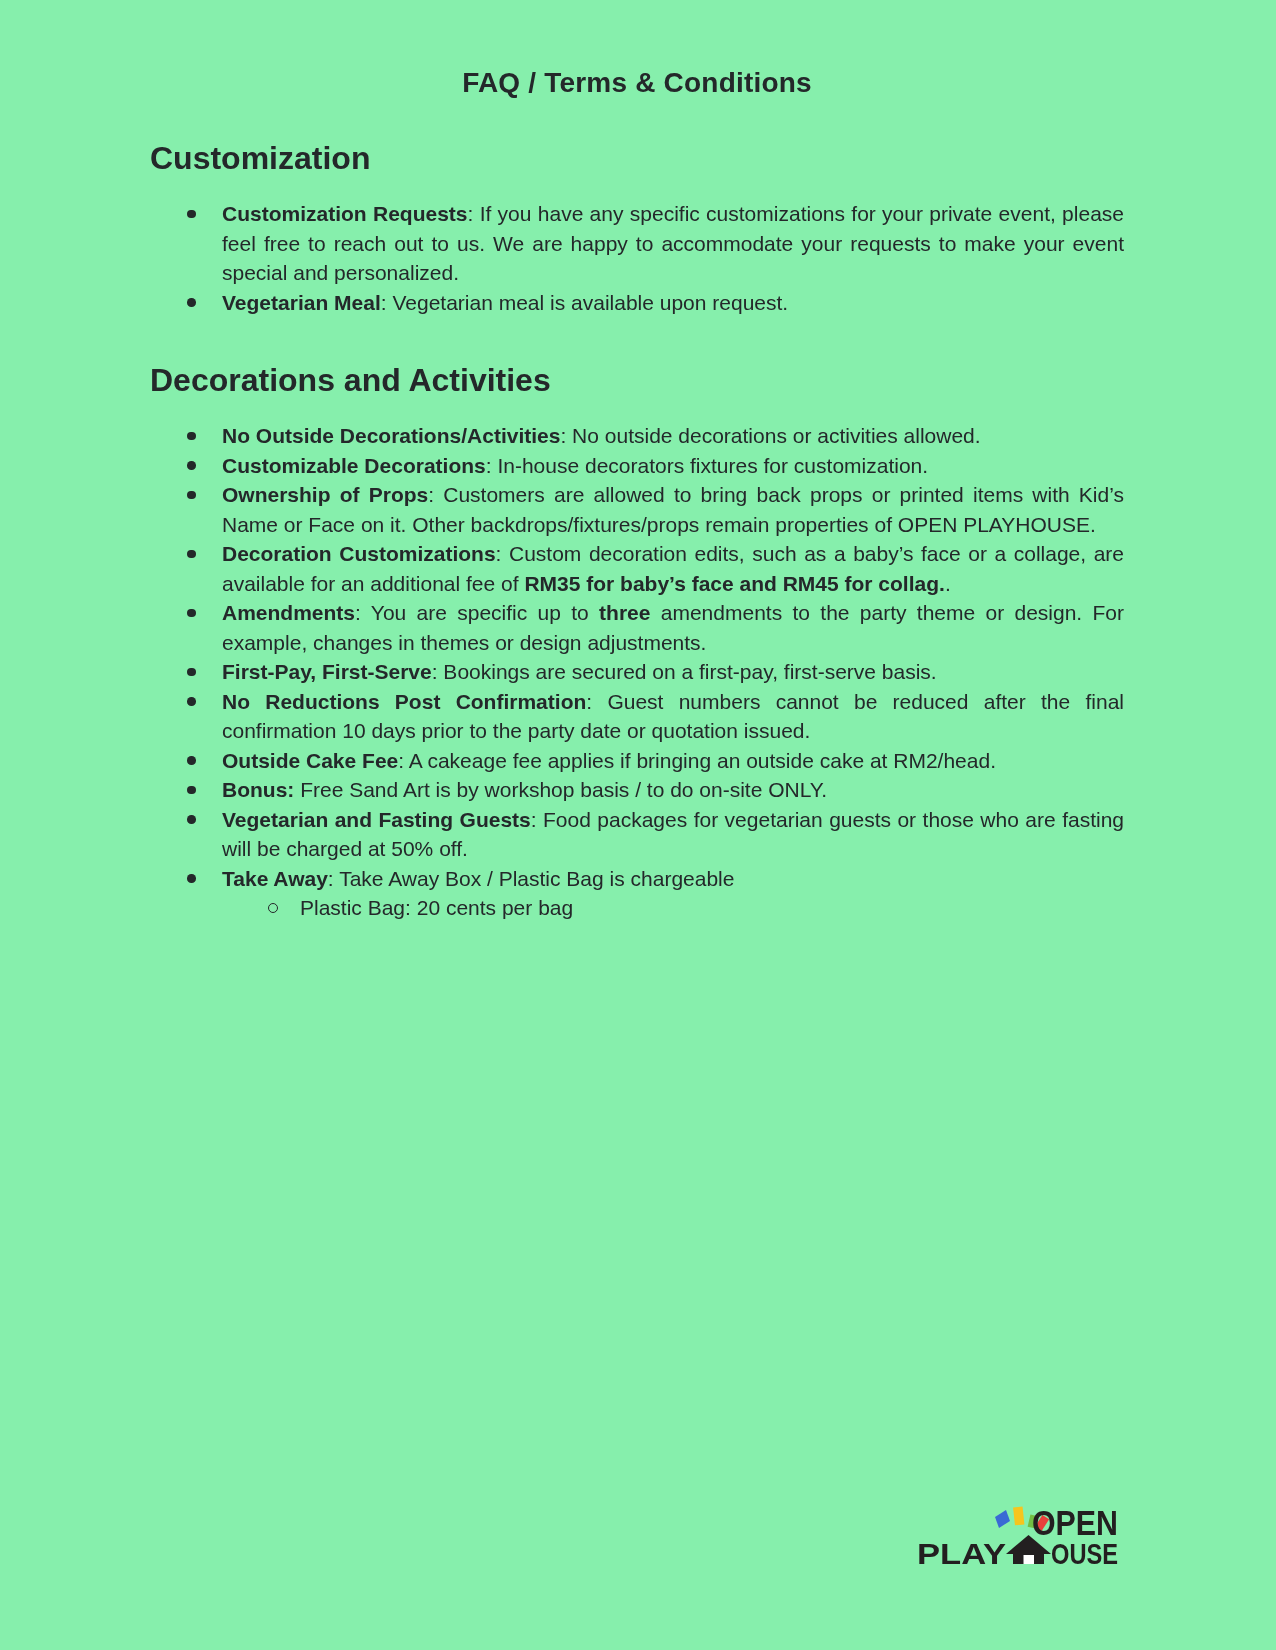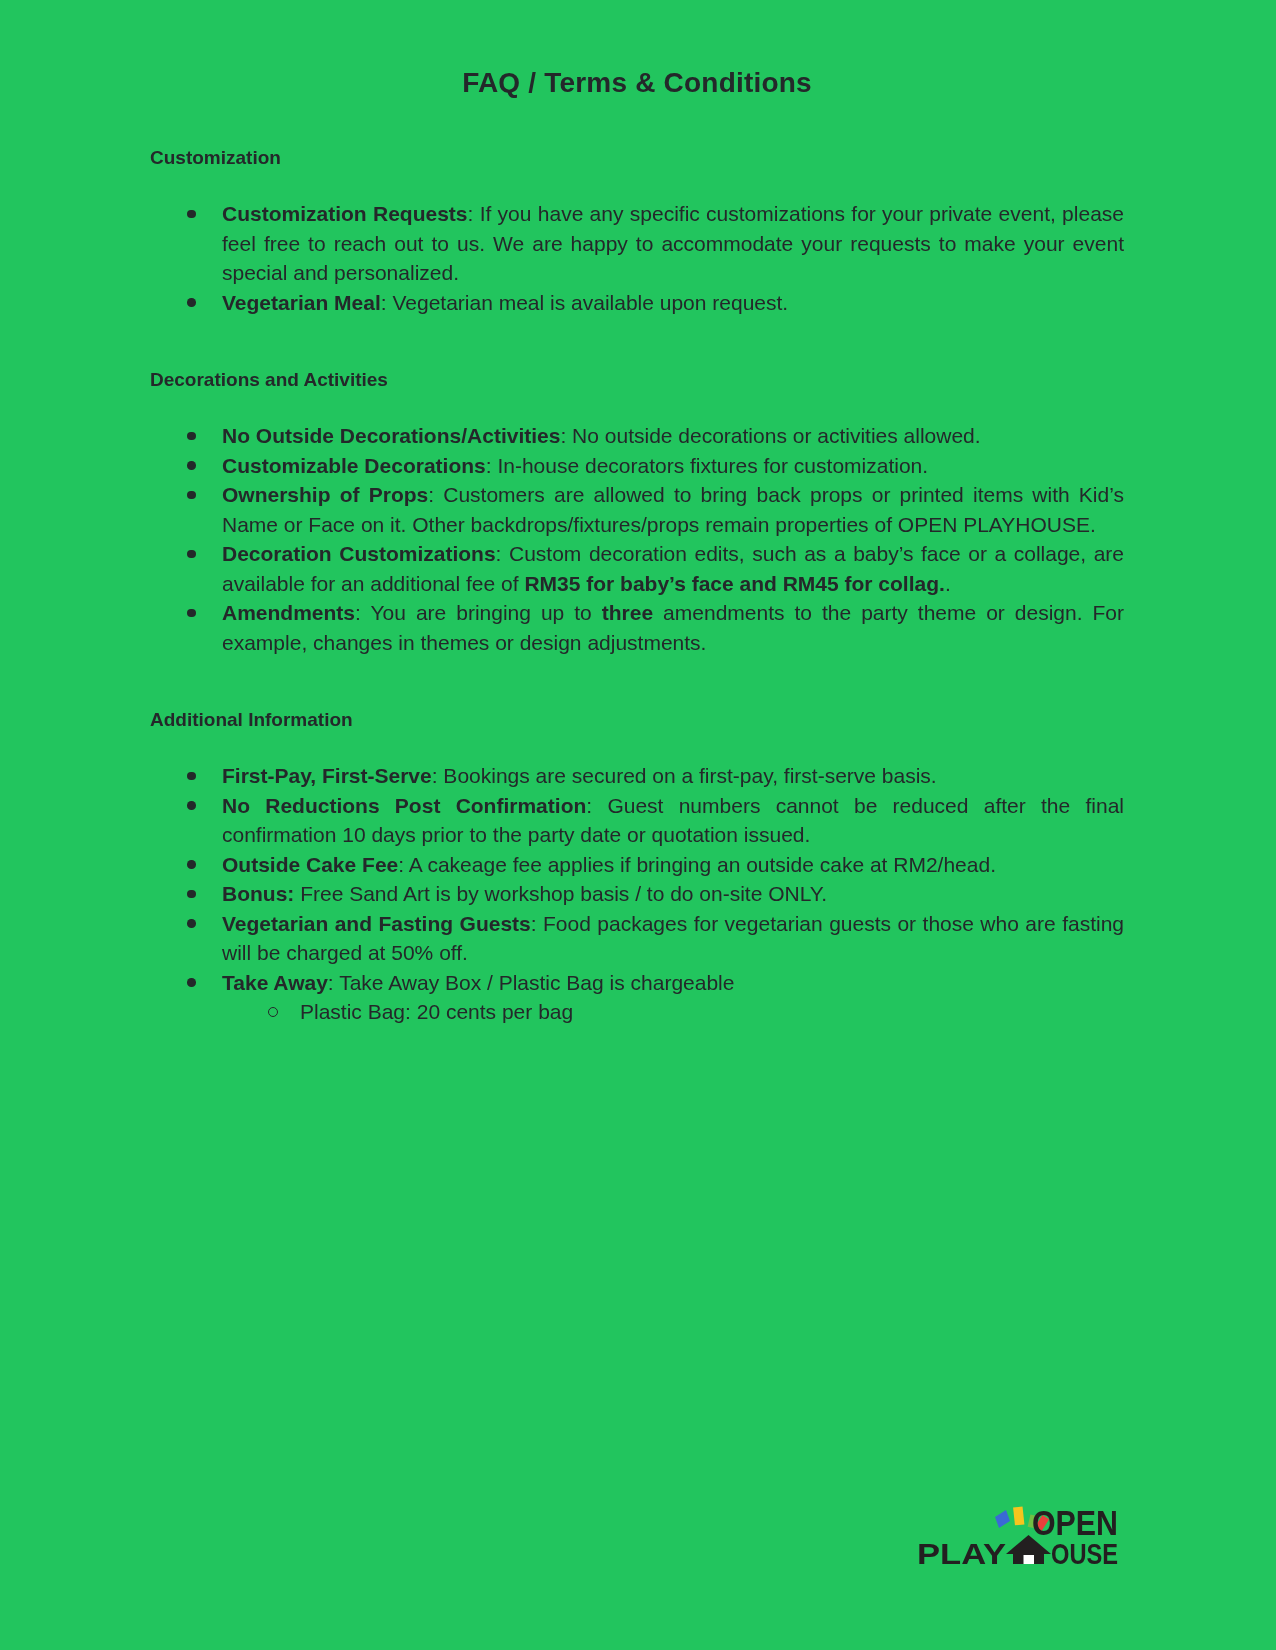--- a/index.html
+++ b/index.html
@@ -13,32 +13,32 @@
     position: relative;
     overflow: hidden;
     font-family: "Liberation Sans", sans-serif;
     color: #24282a;
   }
   .page {
     position: absolute;
     inset: 0;
     box-sizing: border-box;
     padding: 66px 152px 0 150px;
-    background: #22c55e;
+    background: #86efac;
   }
   h1.doc-title {
     font-size: 28px;
     line-height: 34px;
     font-weight: bold;
     text-align: center;
     margin: 0 0 43px 0;
     letter-spacing: 0.2px;
   }
   .section h2 {
-    font-size: 19px;
+    font-size: 32px;
     line-height: 30px;
     font-weight: bold;
     margin: 48px 0 26px 0;
   }
   .section:first-of-type h2 { margin-top: 0; }
   ul.l1 {
     list-style: none;
     margin: 0;
     padding: 0;
   }
@@ -105,25 +105,24 @@
           <li class="l1"><strong>Vegetarian Meal</strong><span>: Vegetarian meal is available upon request.</span></li>
         </ul>
       </section>
       <section class="section">
         <h2>Decorations and Activities</h2>
         <ul class="l1">
           <li class="l1"><strong>No Outside Decorations/Activities</strong><span>: No outside decorations or activities allowed.</span></li>
           <li class="l1"><strong>Customizable Decorations</strong><span>: In-house decorators fixtures for customization.</span></li>
           <li class="l1"><strong>Ownership of Props</strong><span>: Customers are allowed to bring back props or printed items with Kid’s Name or Face on it. Other backdrops/fixtures/props remain properties of OPEN PLAYHOUSE.</span></li>
           <li class="l1"><strong>Decoration Customizations</strong><span>: Custom decoration edits, such as a baby’s face or a collage, are available for an additional fee of </span><strong>RM35 for baby’s face and RM45 for collag.</strong><span>.</span></li>
-          <li class="l1"><strong>Amendments</strong><span>: You are bringing up to </span><strong>three</strong><span> amendments to the party theme or design. For example, changes in themes or design adjustments.</span></li>
+          <li class="l1"><strong>Amendments</strong><span>: You are specific up to </span><strong>three</strong><span> amendments to the party theme or design. For example, changes in themes or design adjustments.</span></li>
         </ul>
       </section>
       <section class="section">
-        <h2>Additional Information</h2>
         <ul class="l1">
           <li class="l1"><strong>First-Pay, First-Serve</strong><span>: Bookings are secured on a first-pay, first-serve basis.</span></li>
           <li class="l1"><strong>No Reductions Post Confirmation</strong><span>: Guest numbers cannot be reduced after the final confirmation 10 days prior to the party date or quotation issued.</span></li>
           <li class="l1"><strong>Outside Cake Fee</strong><span>: A cakeage fee applies if bringing an outside cake at RM2/head.</span></li>
           <li class="l1"><strong>Bonus:</strong><span> Free Sand Art is by workshop basis / to do on-site ONLY.</span></li>
           <li class="l1"><strong>Vegetarian and Fasting Guests</strong><span>: Food packages for vegetarian guests or those who are fasting will be charged at 50% off.</span></li>
           <li class="l1"><strong>Take Away</strong><span>: Take Away Box / Plastic Bag is chargeable</span><ul class="l2">
               <li class="l2">Plastic Bag: 20 cents per bag</li>
             </ul></li>
         </ul>

